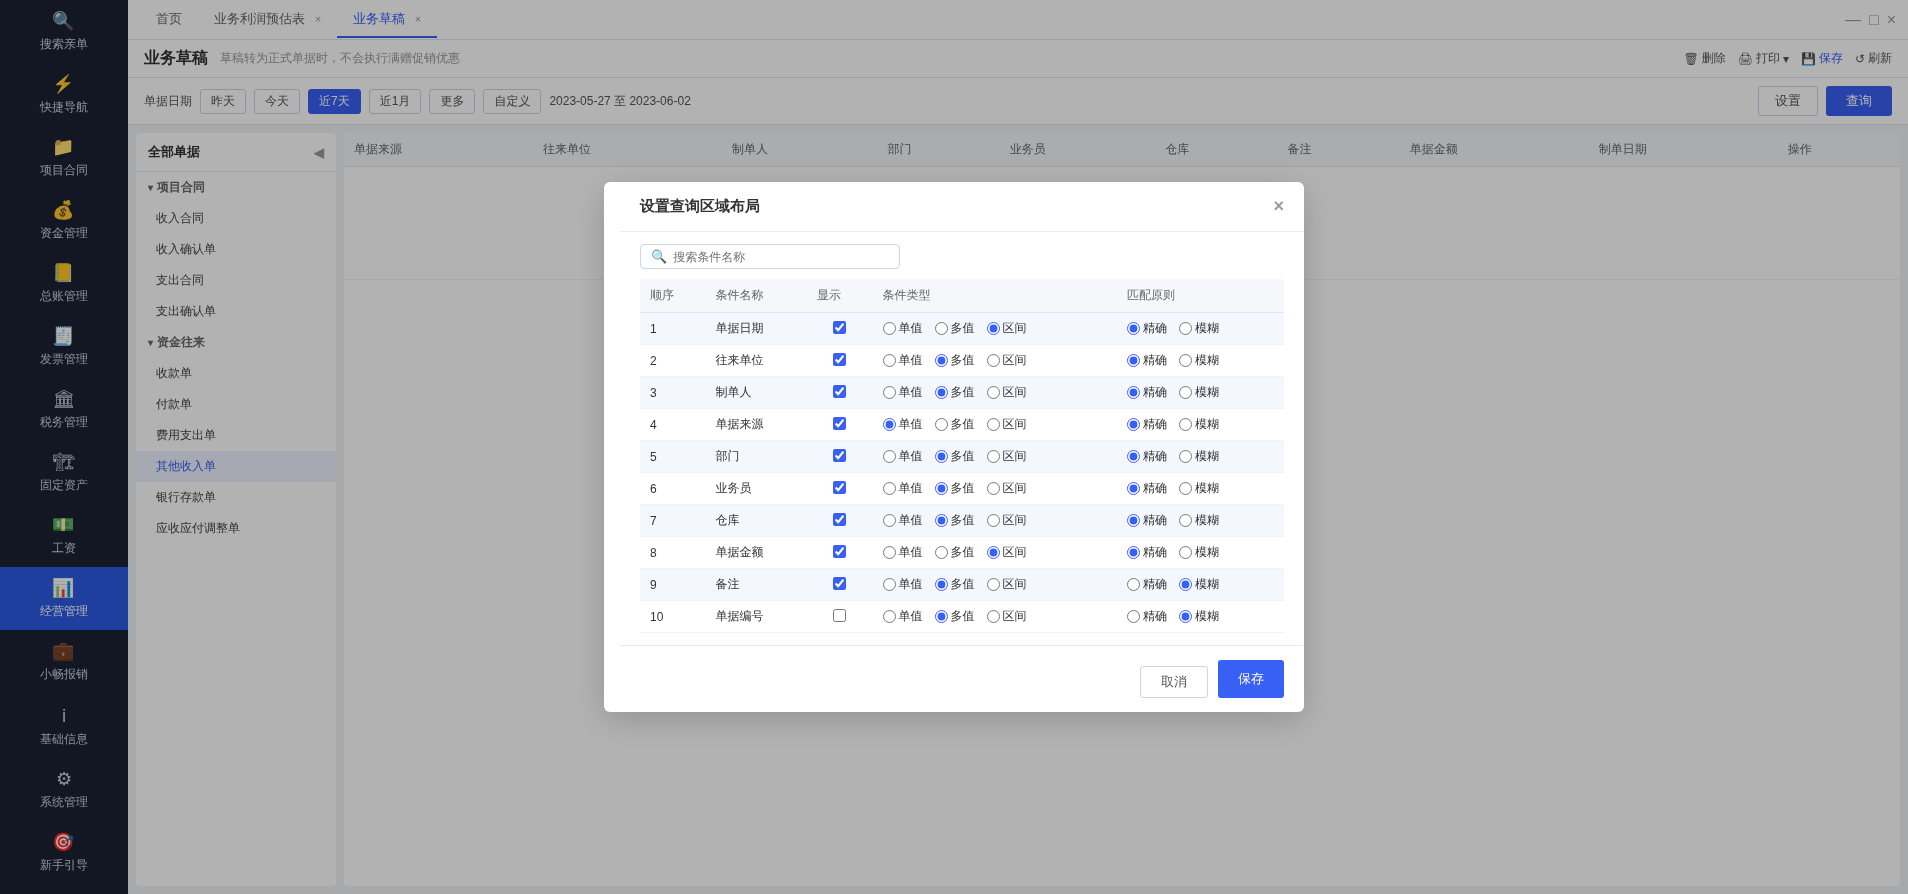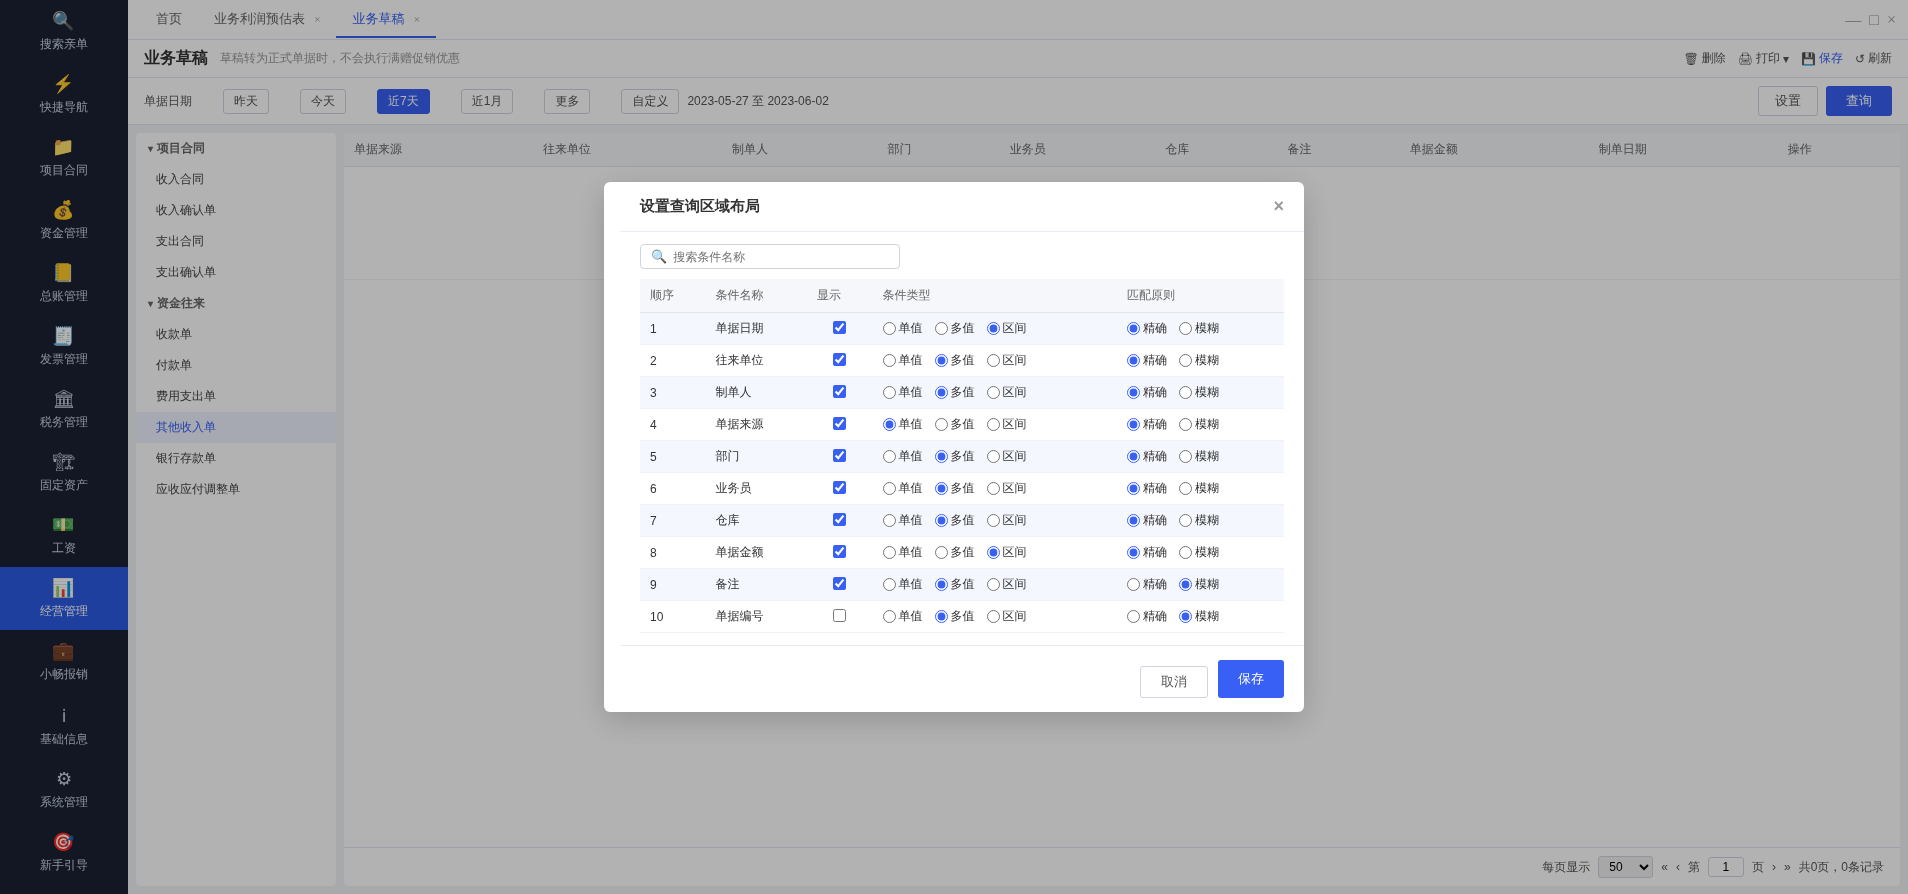--- a/index.html
+++ b/index.html
@@ -11,37 +11,37 @@
     
     .sidebar { width: 128px; background: #1a2233; color: #c8d0e0; display: flex; flex-direction: column; flex-shrink: 0; }
     .sidebar-item { display: flex; flex-direction: column; align-items: center; padding: 10px 4px; cursor: pointer; font-size: 12px; gap: 4px; }
     .sidebar-item.active { background: #2d5be3; color: #fff; }
     .sidebar-icon { font-size: 18px; }
 
     
     .main-area { flex: 1; display: flex; flex-direction: column; background: #f0f2f5; overflow: hidden; }
 
     
-    .tab-bar { display: flex; align-items: center; background: #fff; border-bottom: 1px solid #e0e4ed; padding: 0 12px; height: 40px; font-family: Liberation Serif, serif; }
+    .tab-bar { display: flex; align-items: center; background: #fff; border-bottom: 1px solid #e0e4ed; padding: 0 12px; height: 40px; }
     .tab { padding: 8px 16px; font-size: 13px; cursor: pointer; color: #666; border-bottom: 2px solid transparent; white-space: nowrap; }
     .tab.active { color: #3860f4; border-bottom: 2px solid #3860f4; }
     .tab .tab-close { margin-left: 6px; color: #999; font-size: 11px; }
 
     
     .page-header { display: flex; align-items: center; padding: 8px 16px; background: #fff; border-bottom: 1px solid #e0e4ed; gap: 12px; }
     .page-title { font-size: 16px; font-weight: bold; color: #333; }
     .page-subtitle { font-size: 12px; color: #999; }
     .header-actions { margin-left: auto; display: flex; gap: 12px; align-items: center; }
     .header-btn { font-size: 12px; color: #555; cursor: pointer; display: flex; align-items: center; gap: 3px; }
     .header-btn.primary { color: #3860f4; }
 
     
     .filter-bar { display: flex; align-items: center; padding: 8px 16px; background: #fff; border-bottom: 1px solid #e0e4ed; gap: 8px; flex-wrap: wrap; }
     .filter-label { font-size: 12px; color: #555; }
-    .filter-btn { padding: 3px 10px; font-size: 12px; border: 1px solid #d0d4e0; border-radius: 3px; cursor: pointer; background: #fff; color: #555; margin-left: 23px; }
+    .filter-btn { padding: 3px 10px; font-size: 12px; border: 1px solid #d0d4e0; border-radius: 3px; cursor: pointer; background: #fff; color: #555; }
     .filter-btn.active { background: #3860f4; color: #fff; border-color: #3860f4; }
     .filter-date { font-size: 12px; color: #555; }
     .search-btn { margin-left: auto; padding: 5px 20px; background: #3860f4; color: #fff; border: none; border-radius: 3px; cursor: pointer; font-size: 13px; }
     .set-btn { padding: 5px 16px; background: #fff; color: #555; border: 1px solid #d0d4e0; border-radius: 3px; cursor: pointer; font-size: 13px; }
 
     
     .content-area { flex: 1; display: flex; overflow: hidden; background: #f0f2f5; padding: 8px; gap: 8px; }
 
     
     .tree-panel { width: 200px; background: #fff; border-radius: 4px; overflow-y: auto; flex-shrink: 0; }
@@ -203,20 +203,24 @@
       <span class="filter-date">2023-05-27 至 2023-06-02</span>
       <div style="margin-left:auto; display:flex; gap:8px;">
         <button class="set-btn">设置</button>
         <button class="search-btn">查询</button>
       </div>
     </div>
 
     <div class="content-area">
 
       <div class="tree-panel">
+        <div class="tree-header">
+          <span>全部单据</span>
+          <span style="cursor:pointer; color:#999;">◀</span>
+        </div>
         <div class="tree-group">
           <span class="arrow">▾</span>
           <span>项目合同</span>
         </div>
         <div class="tree-item">收入合同</div>
         <div class="tree-item">收入确认单</div>
         <div class="tree-item">支出合同</div>
         <div class="tree-item">支出确认单</div>
         <div class="tree-group">
           <span class="arrow">▾</span>
@@ -250,37 +254,20 @@
             <tbody>
               <tr>
                 <td colspan="10">
                   <div class="empty-hint">未找到任何业务草稿</div>
                 </td>
               </tr>
             </tbody>
           </table>
         </div>
 
-        <div class="pagination">
-          <span>每页显示</span>
-          <select class="page-select">
-            <option>50</option>
-            <option>10</option>
-            <option>20</option>
-            <option>100</option>
-          </select>
-          <span style="cursor:pointer;">«</span>
-          <span style="cursor:pointer;">‹</span>
-          <span>第</span>
-          <input type="text" value="1" style="width: 36px; border: 1px solid rgb(208, 212, 224); border-radius: 3px; padding: 2px 6px; font-size: 12px; text-align: center;">
-          <span>页</span>
-          <span style="cursor:pointer;">›</span>
-          <span style="cursor:pointer;">»</span>
-          <span>共0页，0条记录</span>
-        </div>
       </div>
     </div>
   </div>
 </div>
 
 <div class="overlay">
   <div class="modal">
     <div class="modal-header">
       <span>设置查询区域布局</span>
       <span class="modal-close">×</span>

